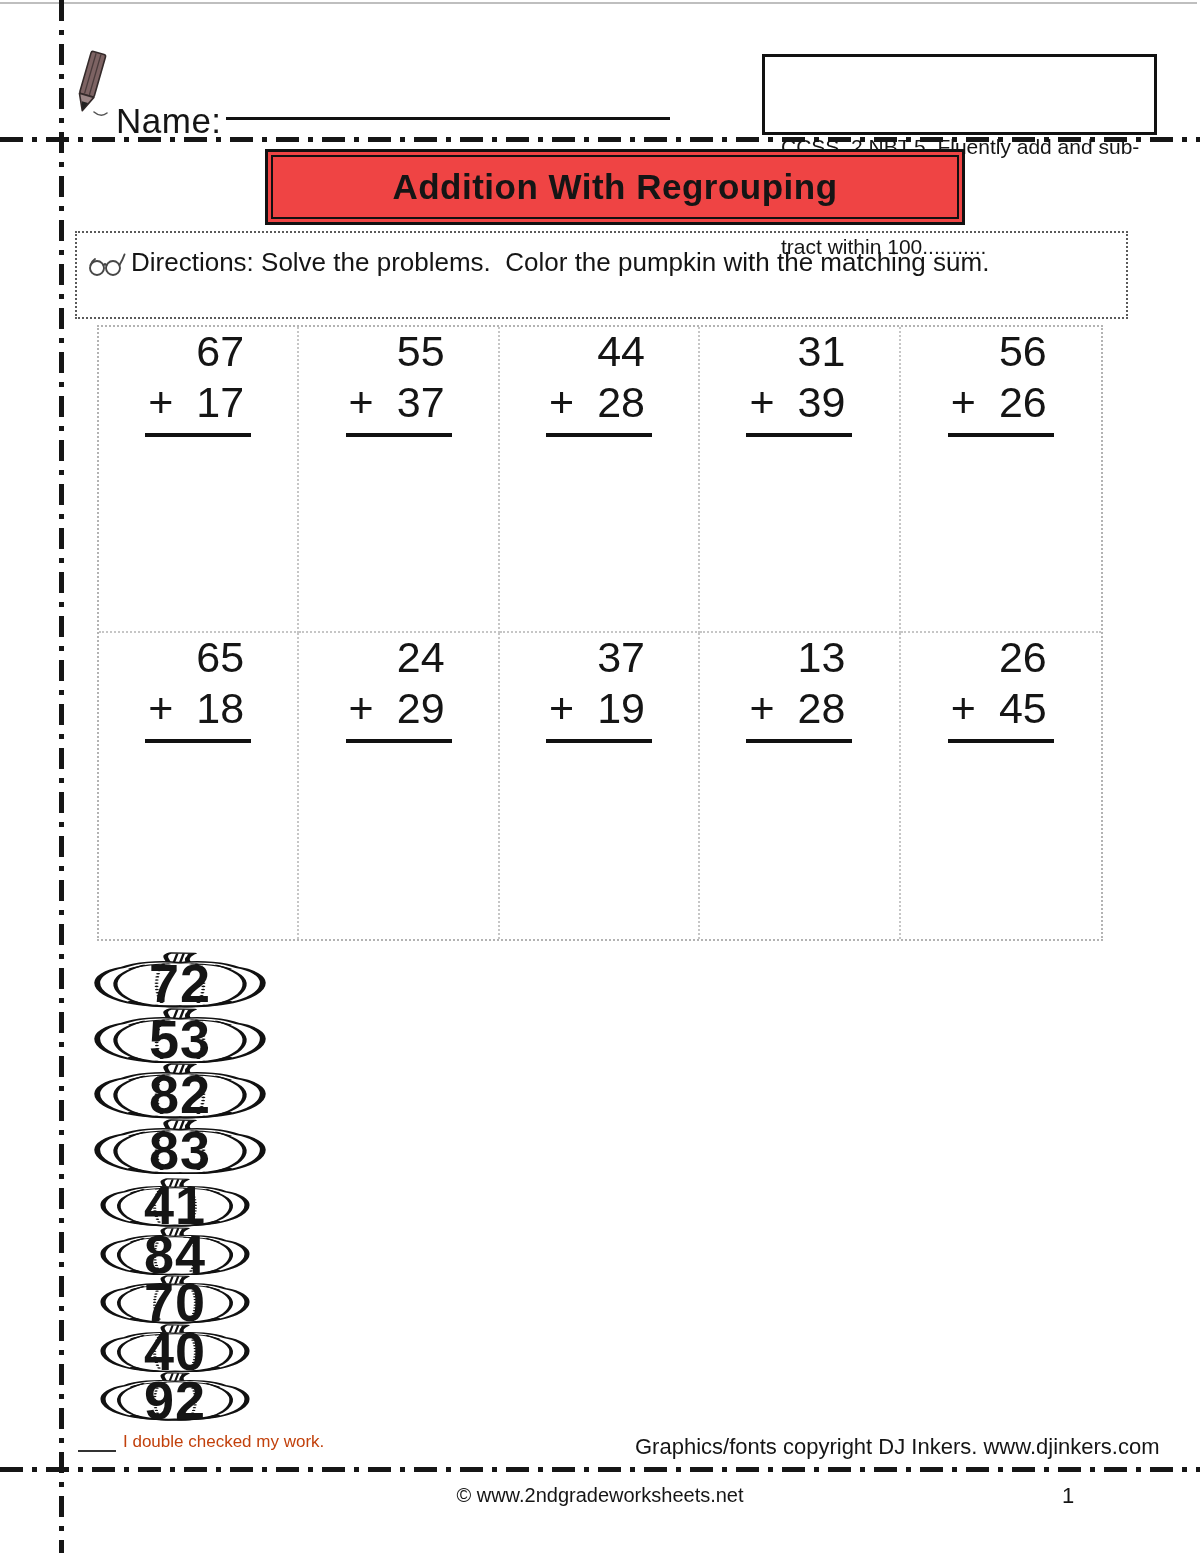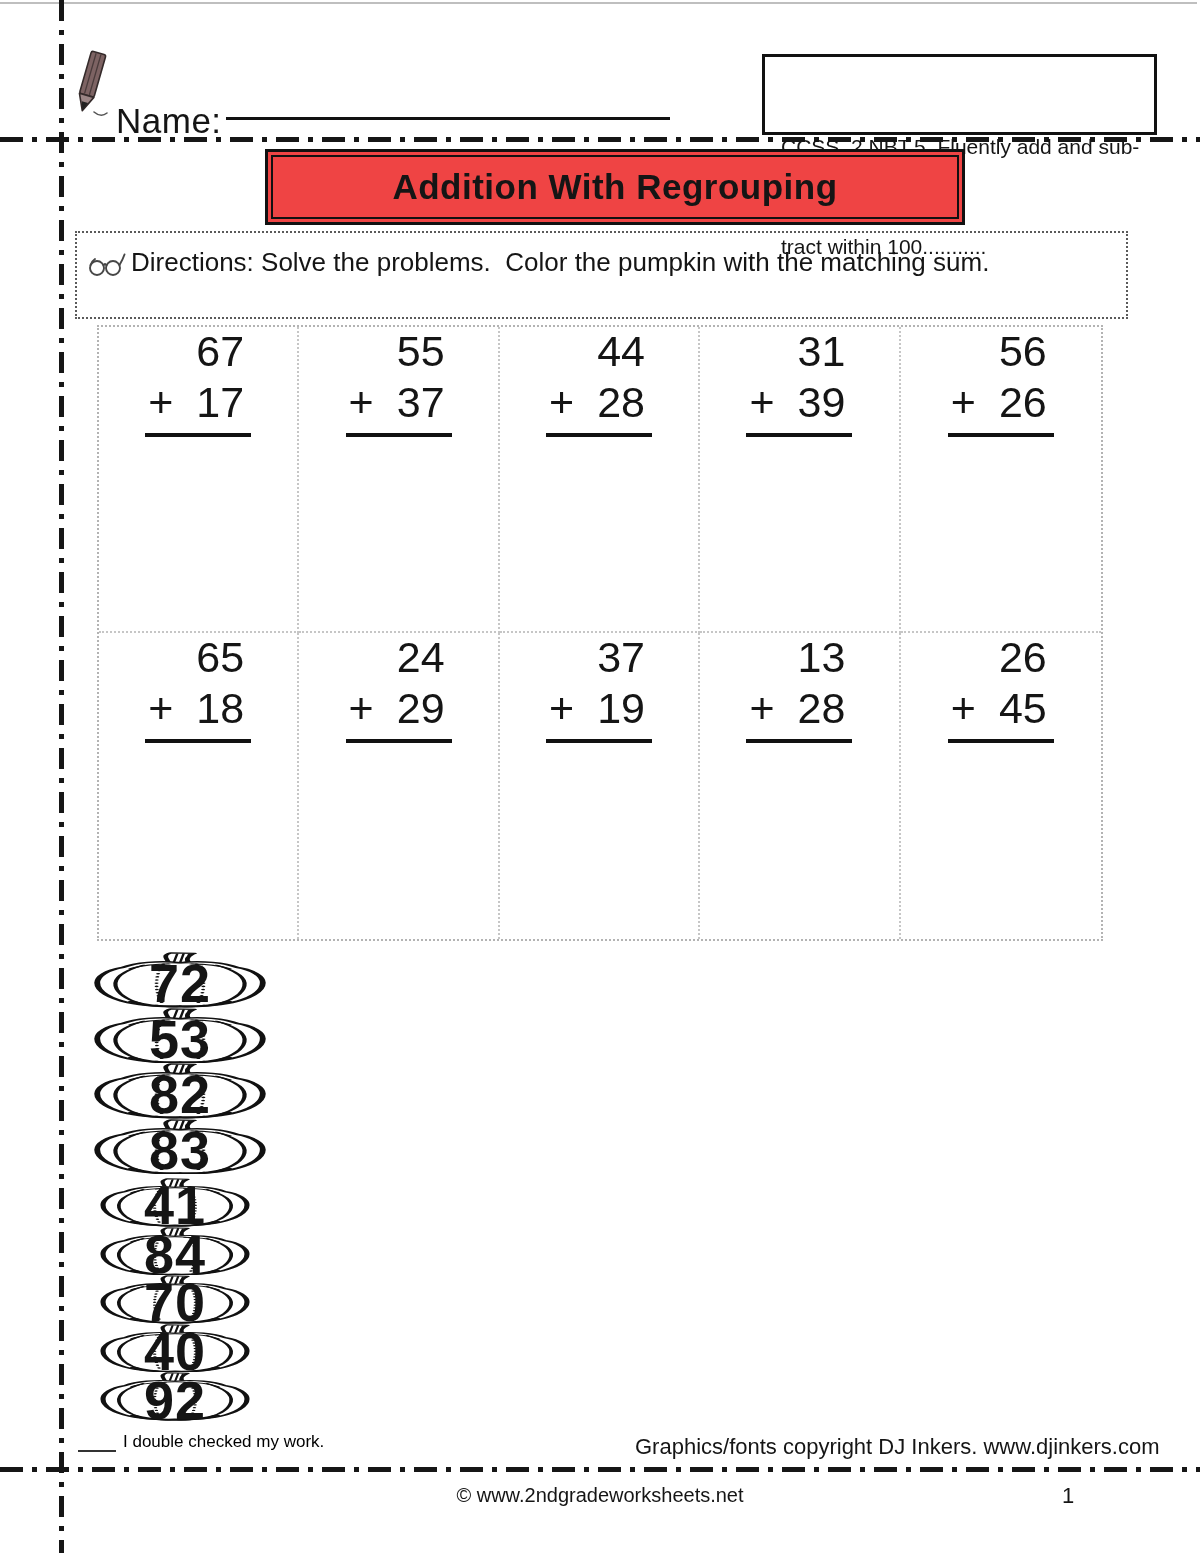--- a/index.html
+++ b/index.html
@@ -71,21 +71,21 @@
   .pump-cell { position:relative; }
   .pump-row1 .pump-cell { width:184px; height:222px; }
   .pump-row2 .pump-cell { width:160px; height:243px; }
   .pump-svg { position:absolute; inset:0; width:100%; height:100%; }
   .pump-num {
     position:absolute; left:0; right:0; top:56%; transform:translateY(-50%);
     text-align:center; font-size:54px; font-weight:700; letter-spacing:1px;
   }
 
   
-  .check-row { position:absolute; left:78px; top:1432px; display:flex; align-items:flex-end; font-size:17px; color:#000000; }
+  .check-row { position:absolute; left:78px; top:1432px; display:flex; align-items:flex-end; font-size:17px; color:#c2410c; }
   .check-line { width:38px; border-bottom:2px solid #333; height:14px; margin-right:7px; }
   .credits { position:absolute; left:603px; top:1434px; font-size:22px;margin-left:32px; }
   .site { position:absolute; left:0; top:1484px; width:1200px; text-align:center; font-size:20px; }
   .page-num { position:absolute; left:1062px; top:1483px; font-size:22px; }
 
   .defs-holder { position:absolute; width:0; height:0; overflow:hidden; }
 </style>
 </head>
 <body>
 

